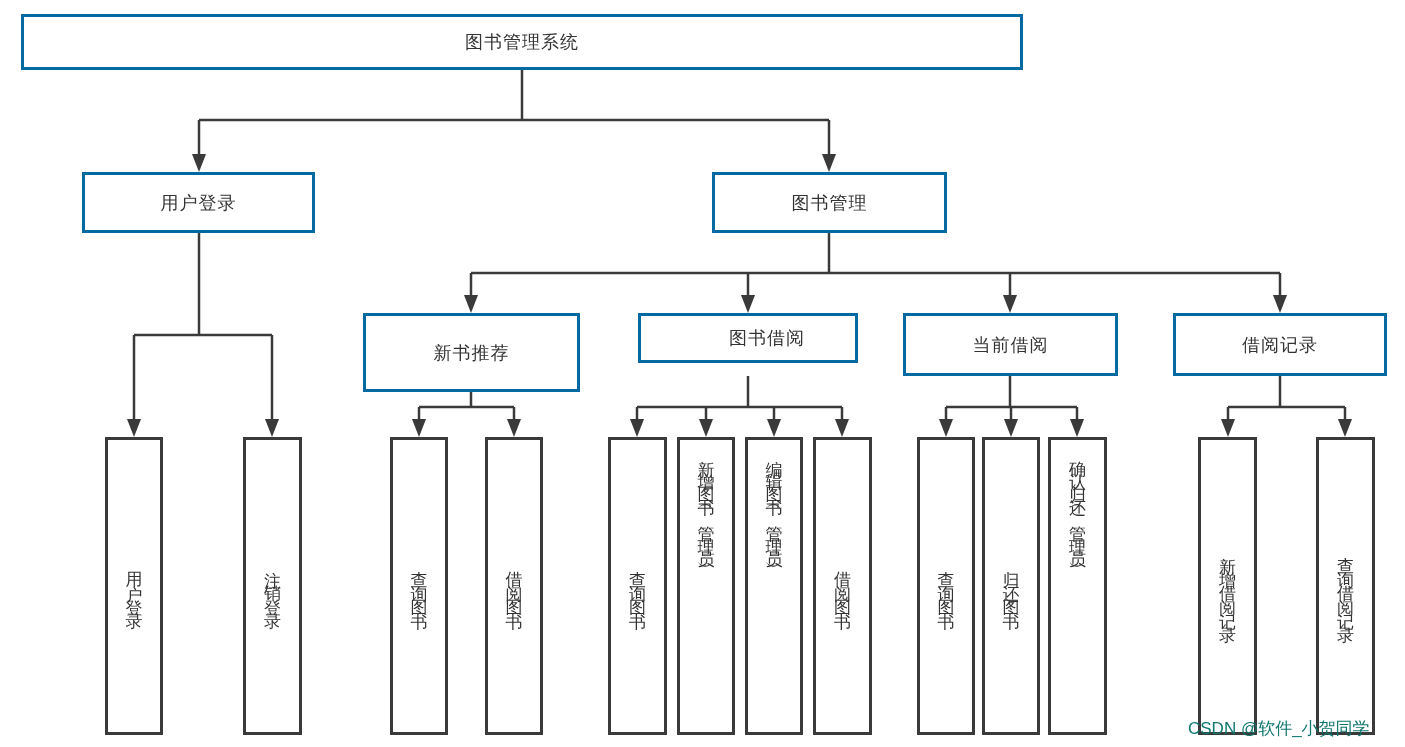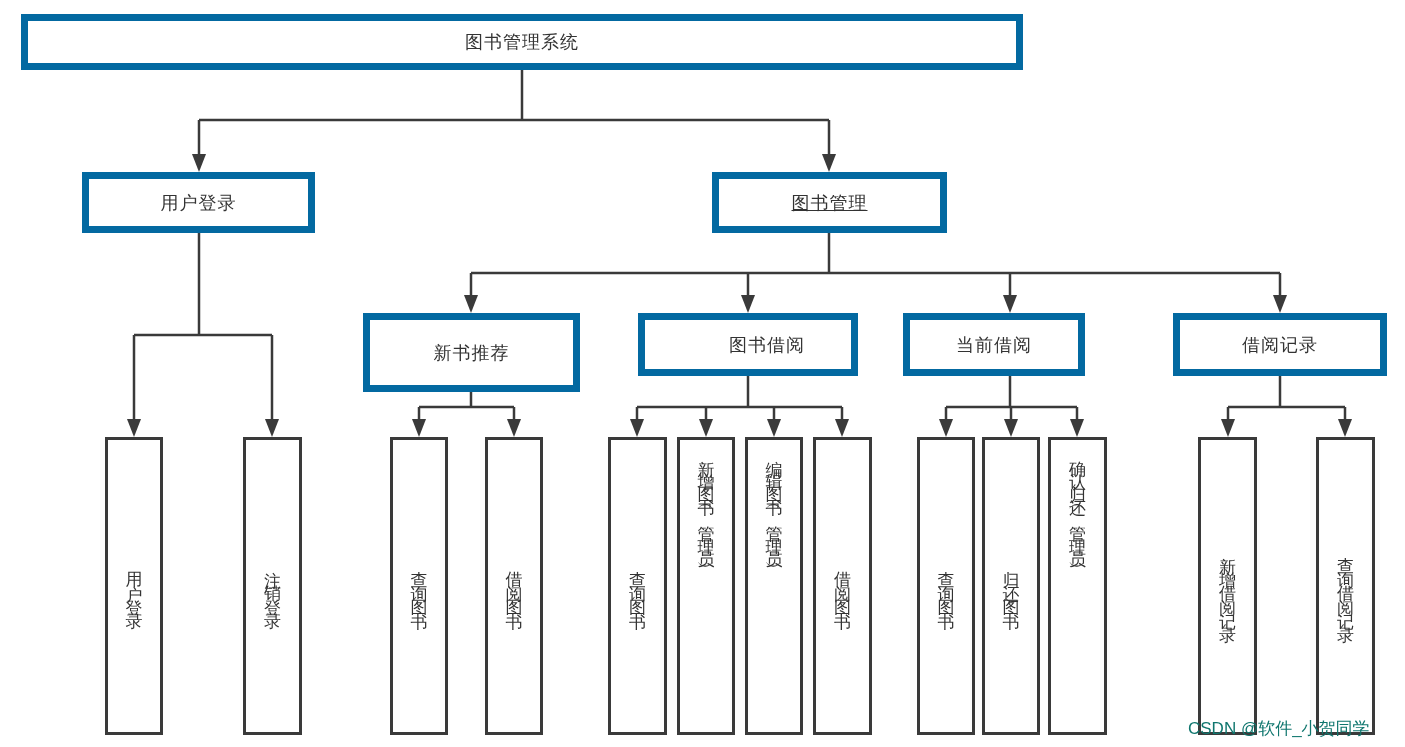--- a/index.html
+++ b/index.html
@@ -17,21 +17,21 @@
   }
   #connectors {
     position: absolute;
     left: 0;
     top: 0;
   }
   .node {
     position: absolute;
     box-sizing: border-box;
     background: #ffffff;
-    border: 7px solid #0369a1;
+    border: 3px solid #0369a1;
     display: flex;
     align-items: center;
     justify-content: center;
     color: #333333;
     font-size: 18px;
     letter-spacing: 1px;
     z-index: 2;
   }
   .leaf {
     position: absolute;
@@ -55,24 +55,24 @@
   .leaf.long {
     align-items: flex-start;
     padding-top: 7px;
   }
   .leaf.long span {
     letter-spacing: 13px;
   }
   
   .pos-root   { left: 21px;   top: 14px;  width: 1002px; height: 56px; }
   .pos-l2-0   { left: 82px;   top: 172px; width: 233px;  height: 61px; }
-  .pos-l2-1   { left: 712px;  top: 172px; width: 235px;  height: 61px; text-decoration: underline; }
+  .pos-l2-1   { left: 712px;  top: 172px; width: 235px;  height: 61px; }
   .pos-l3-0   { left: 363px;  top: 313px; width: 217px;  height: 79px; }
-  .pos-l3-1   { left: 638px;  top: 313px; width: 220px;  height: 63px; padding-left: 38px; }
-  .pos-l3-2   { left: 903px;  top: 313px; width: 182px;  height: 63px; }
+  .pos-l3-1   { left: 638px;  top: 313px; width: 220px;  height: 50px; padding-left: 38px; }
+  .pos-l3-2   { left: 903px;  top: 313px; width: 215px;  height: 63px; }
   .pos-l3-3   { left: 1173px; top: 313px; width: 214px;  height: 63px; }
   .pos-leaf-0  { left: 105px;  top: 437px; width: 58px; height: 298px; }
   .pos-leaf-1  { left: 243px;  top: 437px; width: 59px; height: 298px; }
   .pos-leaf-2  { left: 390px;  top: 437px; width: 58px; height: 298px; }
   .pos-leaf-3  { left: 485px;  top: 437px; width: 58px; height: 298px; }
   .pos-leaf-4  { left: 608px;  top: 437px; width: 59px; height: 298px; }
   .pos-leaf-5  { left: 677px;  top: 437px; width: 58px; height: 298px; }
   .pos-leaf-6  { left: 745px;  top: 437px; width: 58px; height: 298px; }
   .pos-leaf-7  { left: 813px;  top: 437px; width: 59px; height: 298px; }
   .pos-leaf-8  { left: 917px;  top: 437px; width: 58px; height: 298px; }

